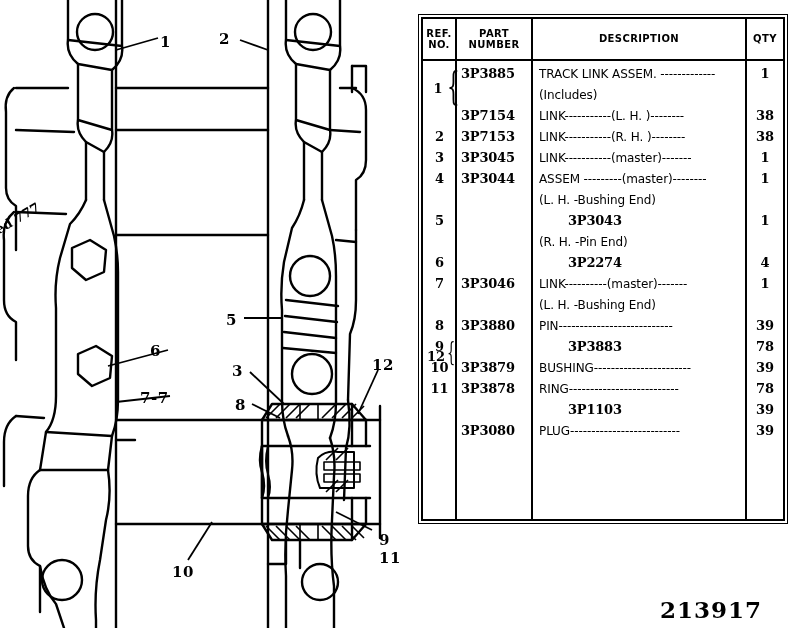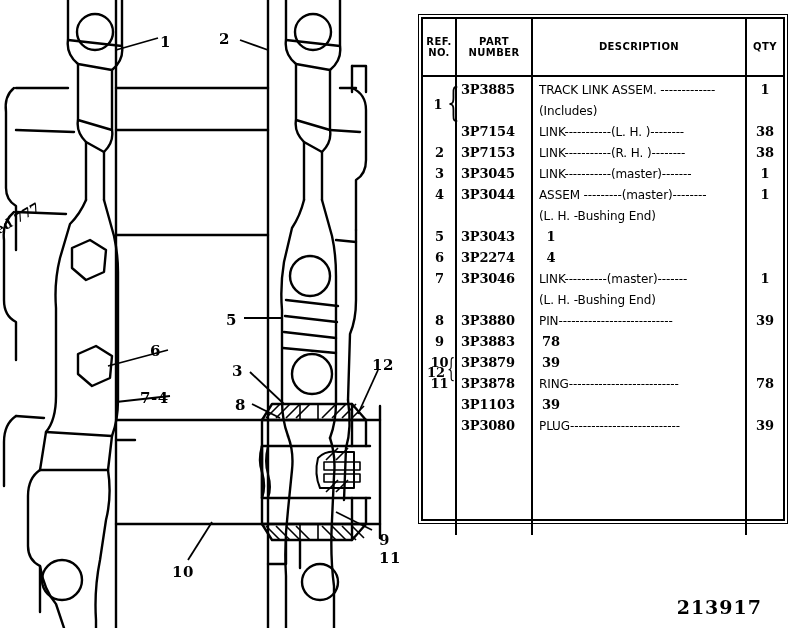--- a/index.html
+++ b/index.html
@@ -63,21 +63,21 @@
   }
   #parts-table-inner {
     width: 100%;
     height: 100%;
     border: 2px solid #000;
     box-sizing: border-box;
     position: relative;
   }
   .t-head {
     display: flex;
-    height: 58px;
+    height: 42px;
     border-bottom: 2px solid #000;
     box-sizing: border-box;
   }
   .t-head .cell {
     display: flex;
     align-items: center;
     justify-content: center;
     text-align: center;
     font-family: "DejaVu Sans", sans-serif;
     font-size: 10px;
@@ -108,20 +108,21 @@
 
   .rows {
     position: absolute;
     inset: 0;
     padding-top: 2px;
   }
   .row {
     display: flex;
     height: 21px;
     align-items: center;
+    justify-content: space-between;
   }
   .row .ref {
     width: 34px;
     text-align: center;
     font-family: "DejaVu Serif", serif;
     font-size: 13px;
     font-weight: 700;
     box-sizing: border-box;
     padding-right: 1px;
   }
@@ -175,21 +176,21 @@
     transform: scaleX(0.5);
     transform-origin: left top;
   }
 
   
   #figure-number {
     position: absolute;
     right: 38px;
     top: 596px;
     font-family: "DejaVu Serif", serif;
-    font-size: 19px;
+    font-size: 23px;
     font-weight: 700;
     letter-spacing: 1px;
   }
 </style>
 </head>
 <body>
 
 <div id="drawing-panel">
 
   <svg id="drawing-svg" width="415" height="628" viewBox="0 0 415 628">
@@ -336,21 +337,21 @@
       <path d="M188,560 L212,522"></path>
     </g>
   </svg>
 
   <div class="edge-text" style="left:0px; top:222px;">ed 777</div>
 
   <div class="callout-label" style="left:160px; top:33px;">1</div>
   <div class="callout-label" style="left:219px; top:30px;">2</div>
   <div class="callout-label" style="left:226px; top:311px;">5</div>
   <div class="callout-label" style="left:150px; top:342px;">6</div>
-  <div class="callout-label" style="left:140px; top:389px;">7-4</div>
+  <div class="callout-label" style="left:140px; top:389px;">7-7</div>
   <div class="callout-label" style="left:232px; top:362px;">3</div>
   <div class="callout-label" style="left:235px; top:396px;">8</div>
   <div class="callout-label" style="left:372px; top:356px;">12</div>
   <div class="callout-label" style="left:379px; top:531px;">9</div>
   <div class="callout-label" style="left:379px; top:549px;">11</div>
   <div class="callout-label" style="left:172px; top:563px;">10</div>
 </div>
 
 <div id="parts-table">
   <div id="parts-table-inner">
@@ -431,20 +432,26 @@
           <div class="desc indent">(L. H. -Bushing End)</div>
           <div class="qty"></div>
         </div>
 
         <div class="row">
           <div class="ref">5</div>
           <div class="part">3P3043</div>
           <div class="qty">1</div>
         </div>
 
+        <div class="row">
+          <div class="ref"></div>
+          <div class="part"></div>
+          <div class="desc indent">(R. H. -Pin End)</div>
+          <div class="qty"></div>
+        </div>
 
         <div class="row">
           <div class="ref">6</div>
           <div class="part">3P2274</div>
           <div class="qty">4</div>
         </div>
 
         <div class="row">
           <div class="ref">7</div>
           <div class="part">3P3046</div>
@@ -468,20 +475,21 @@
 
         <div class="row">
           <div class="ref">9</div>
           <div class="part">3P3883</div>
           <div class="qty">78</div>
         </div>
 
         <div class="row">
           <div class="ref">10</div>
           <div class="part">3P3879</div>
+          <div class="desc indent">BUSHING-----------------------</div>
           <div class="qty">39</div>
         </div>
 
         <div class="row">
           <div class="ref">11</div>
           <div class="part">3P3878</div>
           <div class="desc indent">RING--------------------------</div>
           <div class="qty">78</div>
         </div>
 

